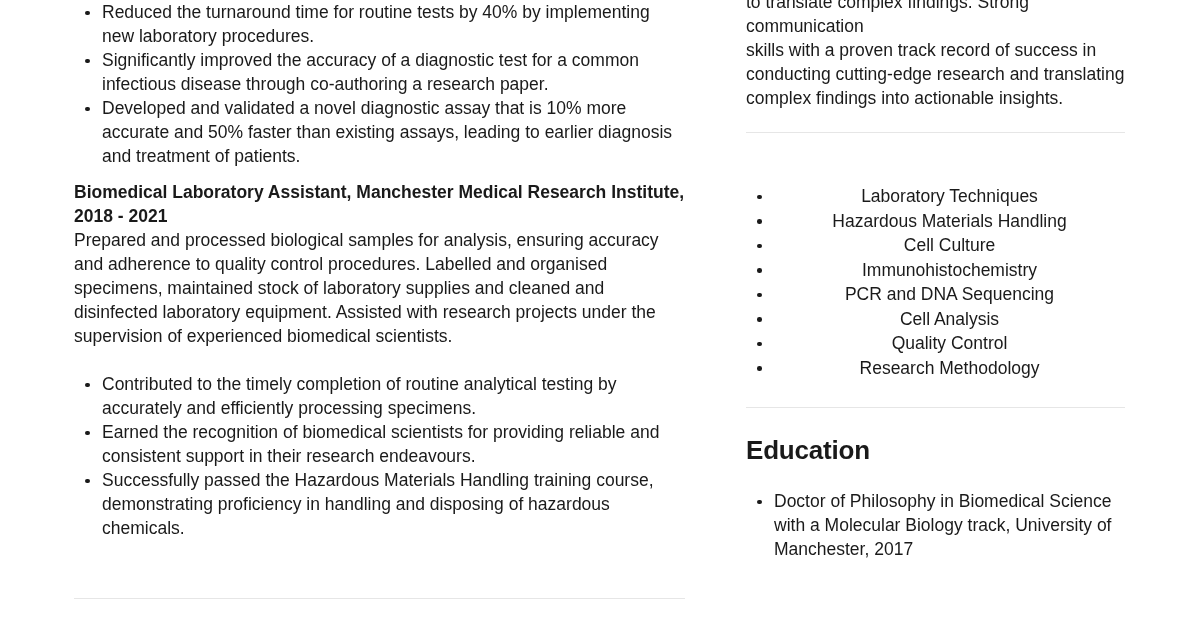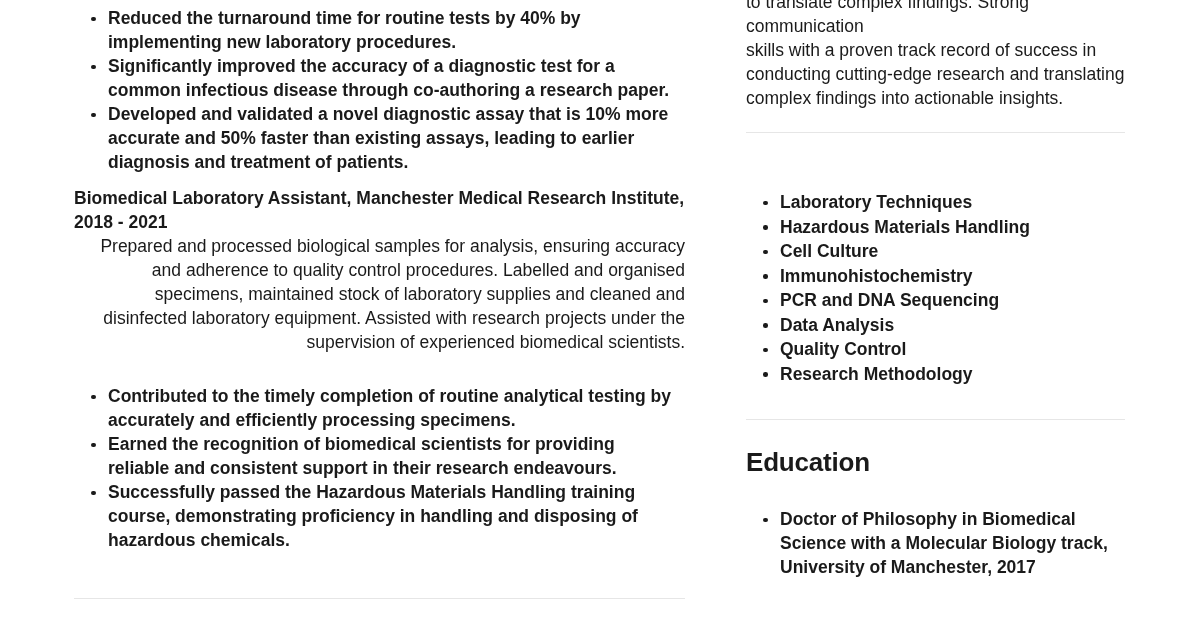--- a/index.html
+++ b/index.html
@@ -38,23 +38,22 @@
     padding-left: 61px;
     padding-right: 75px;
     box-sizing: border-box;
     flex: 0 0 515px;
     position: relative;
   }
 
   
   ul.bullets {
     list-style: none;
-    margin: 6px;
+    margin: 0;
     padding: 0;
-    font-weight: bold;
   }
   ul.bullets > li {
     position: relative;
     padding-left: 28px;
     font-size: 17.5px;
     line-height: 24px;
     color: #1a1a1a;
   }
   ul.bullets > li::before {
     content: "";
@@ -84,21 +83,20 @@
     line-height: 24px;
     font-weight: bold;
     color: #1a1a1a;
     margin: 0;
   }
   .job-desc {
     font-size: 17.5px;
     line-height: 24px;
     color: #1a1a1a;
     margin: 0;
-    text-align: right;
   }
 
   .gap-before-bullets { height: 24px; }
 
   
   .divider {
     border: 0;
     border-top: 1px solid #e6e6e6;
     margin: 0;
     height: 0;
@@ -129,21 +127,21 @@
     font-weight: bold;
     color: #1a1a1a;
     margin: 0;
     letter-spacing: -0.2px;
   }
   .side-spacer-before-rule { height: 22px; }
   .side-spacer-after-rule { height: 27px; }
   .side-spacer-heading-list { height: 24px; }
   .side-spacer-list-rule { height: 27px; }
 
-  ul.skills-list > li { line-height: 24.5px; }
+  ul.skills-list > li { line-height: 24.5px; text-align: center; }
   ul.education-list > li { line-height: 24px; }
 
   .side-top-clip {
     margin-top: -10px;
   }
 </style>
 </head>
 <body>
 
 <div class="resume-page">
@@ -185,21 +183,21 @@
 
 
     <div class="side-spacer-heading-list"></div>
 
     <ul class="bullets skills-list">
       <li>Laboratory Techniques</li>
       <li>Hazardous Materials Handling</li>
       <li>Cell Culture</li>
       <li>Immunohistochemistry</li>
       <li>PCR and DNA Sequencing</li>
-      <li>Data Analysis</li>
+      <li>Cell Analysis</li>
       <li>Quality Control</li>
       <li>Research Methodology</li>
     </ul>
 
     <div class="side-spacer-list-rule"></div>
     <hr class="divider divider-side">
     <div class="side-spacer-after-rule"></div>
 
     <h2 class="section-heading">Education</h2>
 

